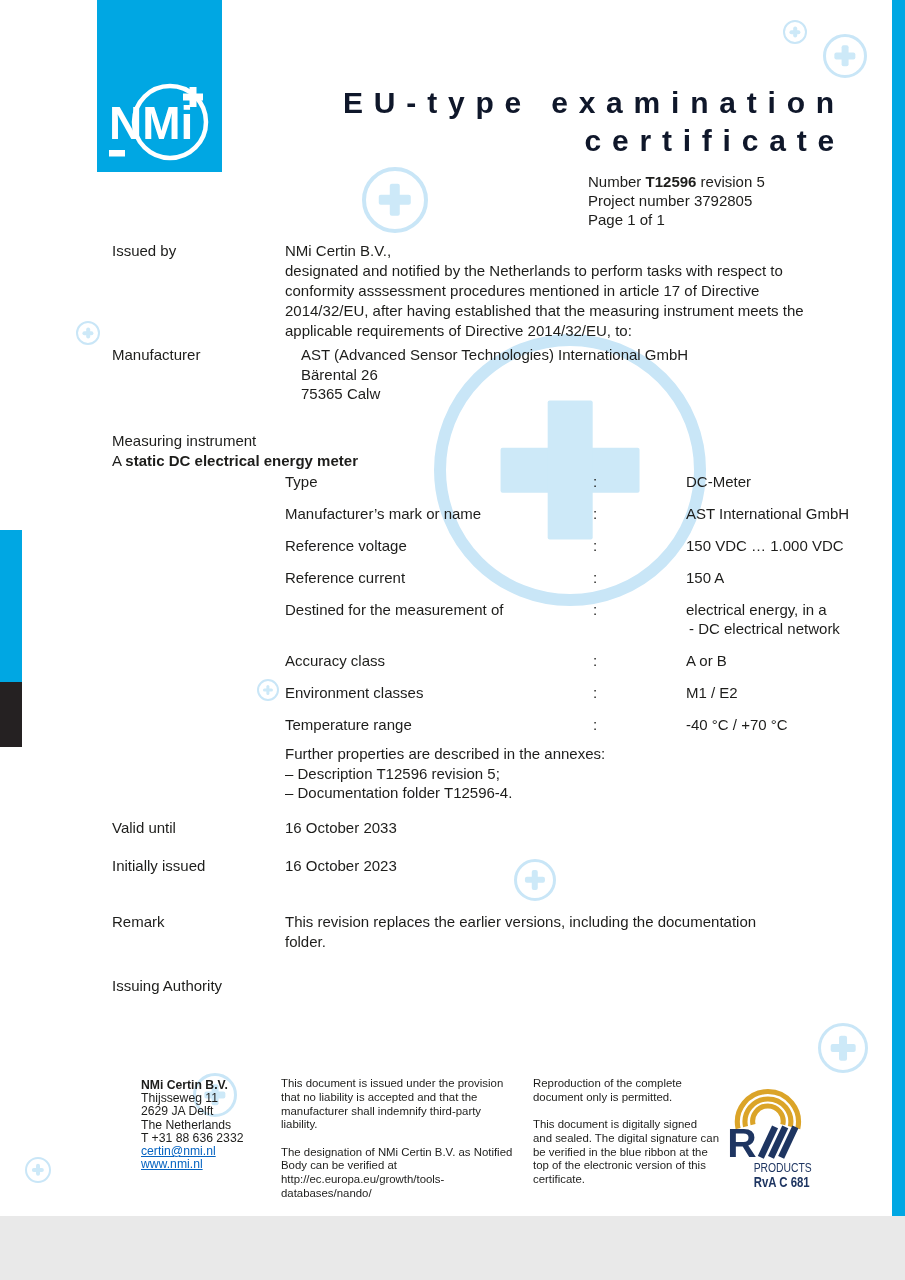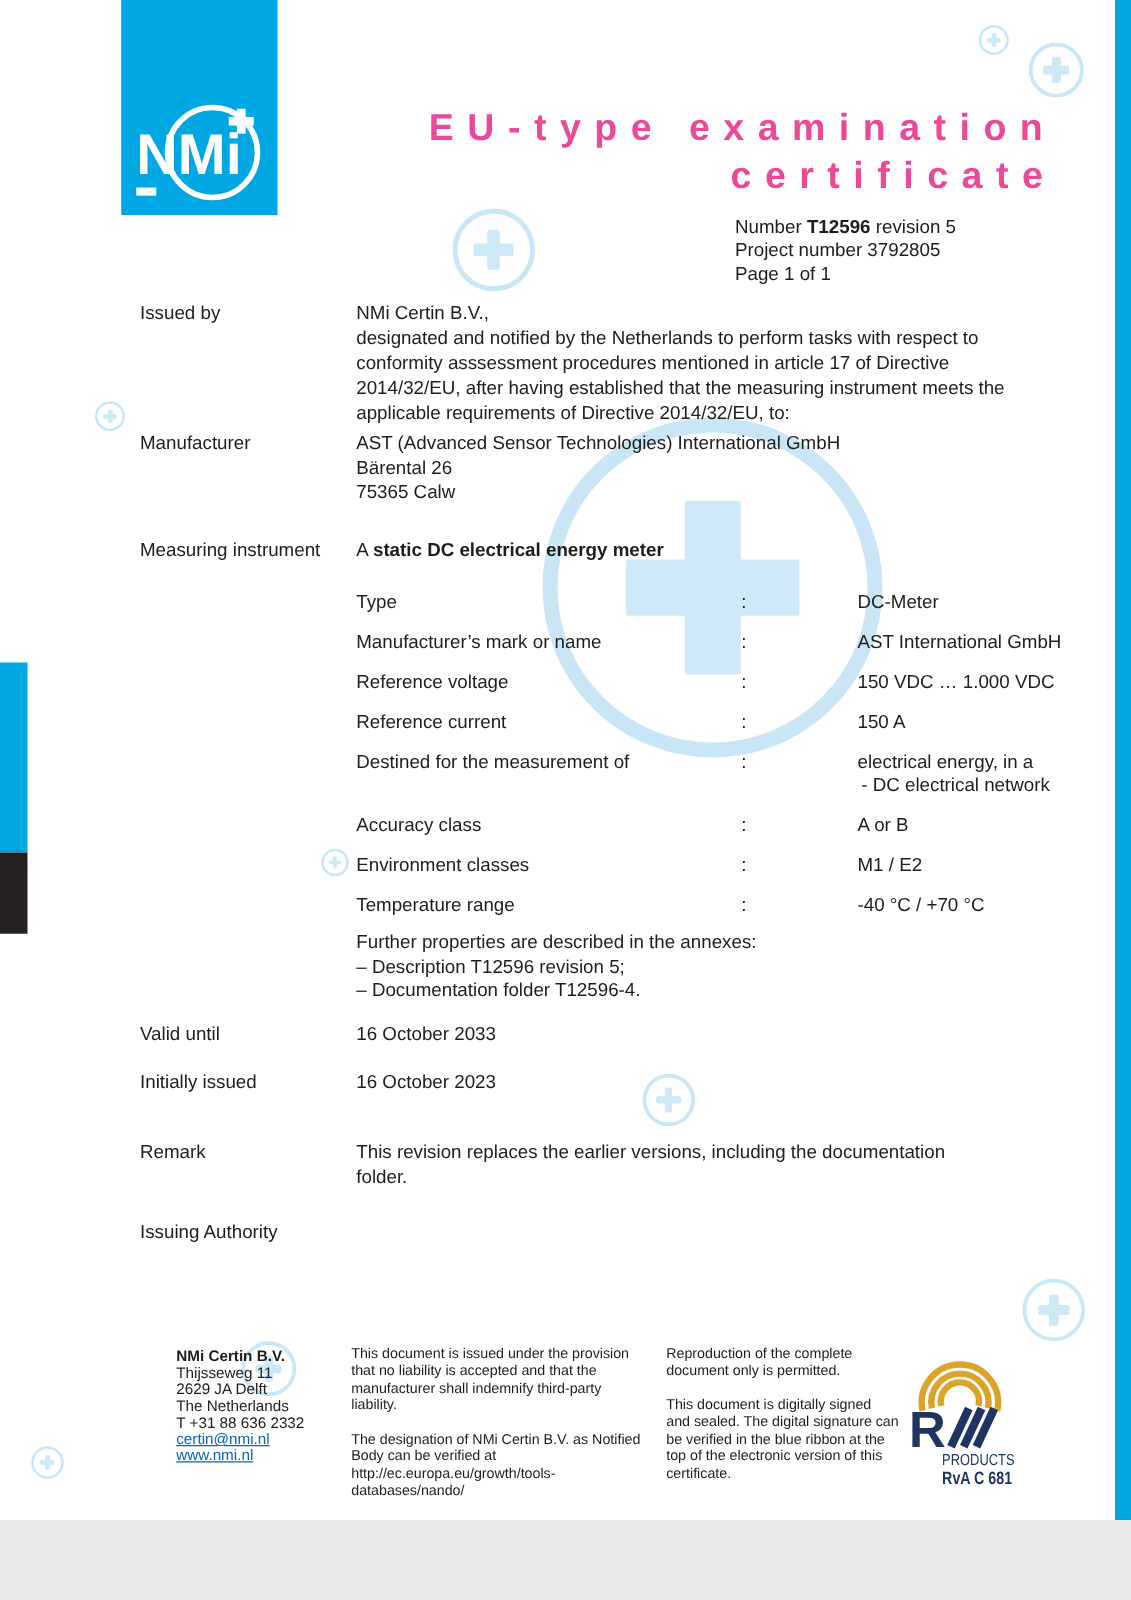--- a/index.html
+++ b/index.html
@@ -29,21 +29,21 @@
     content:"";position:absolute;left:50%;top:50%;
     transform:translate(-50%,-50%);background:var(--wm-fill);border-radius:2px;
   }
   .wm::before{width:56%;height:18%;}
   .wm::after{width:18%;height:56%;}
   
   .logo-block{position:absolute;left:97px;top:0;width:125px;height:172px;background:var(--cyan);z-index:2;}
   
   .title{
     position:absolute;right:60px;top:84px;z-index:1;text-align:right;
-    font-size:30px;font-weight:bold;letter-spacing:0.36em;line-height:38px;color:#ec4899;
+    font-size:30px;font-weight:bold;letter-spacing:0.36em;line-height:38px;color:#0f172a;
     white-space:nowrap;
   }
   .meta{position:absolute;left:588px;top:172px;font-size:15px;line-height:19px;z-index:1;}
   .meta b{font-weight:bold;}
   
   .kv{position:absolute;left:112px;width:745px;display:flex;font-size:15px;line-height:20px;z-index:1;}
   .kv .lbl{width:173px;flex-shrink:0;}
   .kv .val{flex:1;}
   .spec{position:absolute;left:285px;top:472px;width:575px;font-size:15px;line-height:19px;z-index:1;}
   .spec-row{display:flex;margin-bottom:13px;gap:48px;}
@@ -103,30 +103,30 @@
   </div>
 
   <div class="kv" style="top:241px;">
     <div class="lbl">Issued by</div>
     <div class="val" style="max-width:532px;">
       <div>NMi Certin B.V.,</div>
       <div>designated and notified by the Netherlands to perform tasks with respect to conformity asssessment procedures mentioned in article 17 of Directive 2014/32/EU, after having established that the measuring instrument meets the applicable requirements of Directive 2014/32/EU, to:</div>
     </div>
   </div>
 
-  <div class="kv" style="top:345px;line-height:19.5px;">
+  <div class="kv" style="top:345px;line-height:19.5px;gap:16px;">
     <div class="lbl">Manufacturer</div>
     <div class="val">
       <div>AST (Advanced Sensor Technologies) International GmbH</div>
       <div>Bärental 26</div>
       <div>75365 Calw</div>
     </div>
   </div>
 
-  <div class="kv" style="top:431px;">
+  <div class="kv" style="top:431px;flex-direction:column;">
     <div class="lbl" style="width:173px;">Measuring instrument</div>
     <div class="val"><span>A </span><span class="bold">static DC electrical energy meter</span></div>
   </div>
 
   <div class="spec">
     <div class="spec-row">
       <div class="s-lbl">Type</div>
       <div class="s-colon">:</div>
       <div class="s-val">DC-Meter</div>
     </div>

